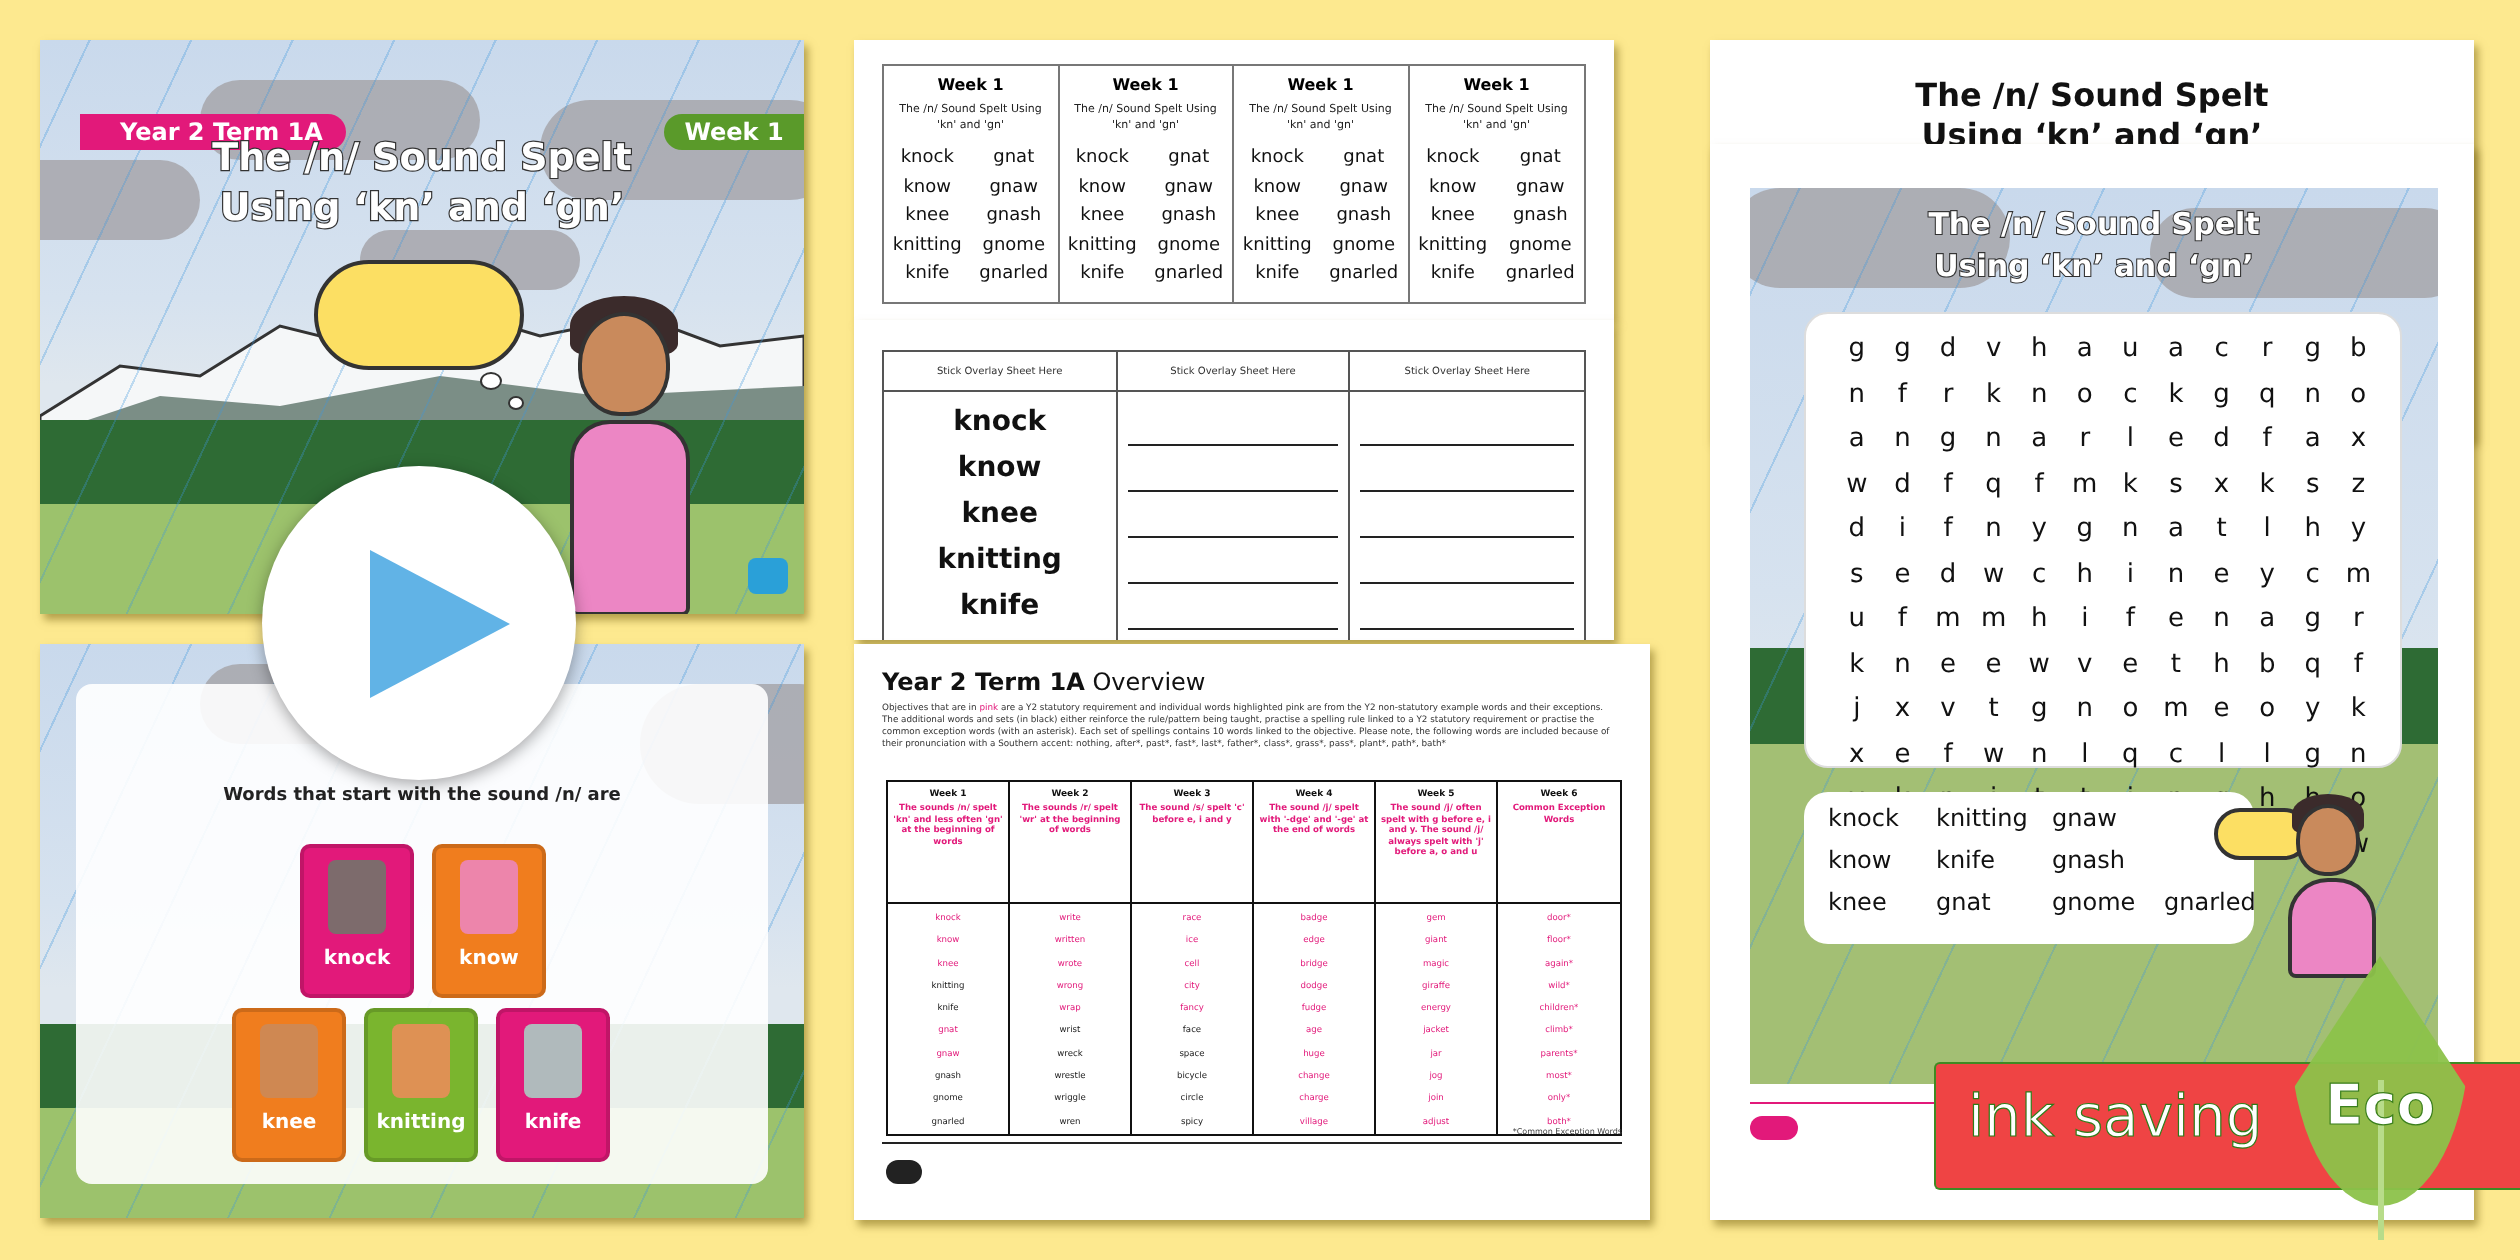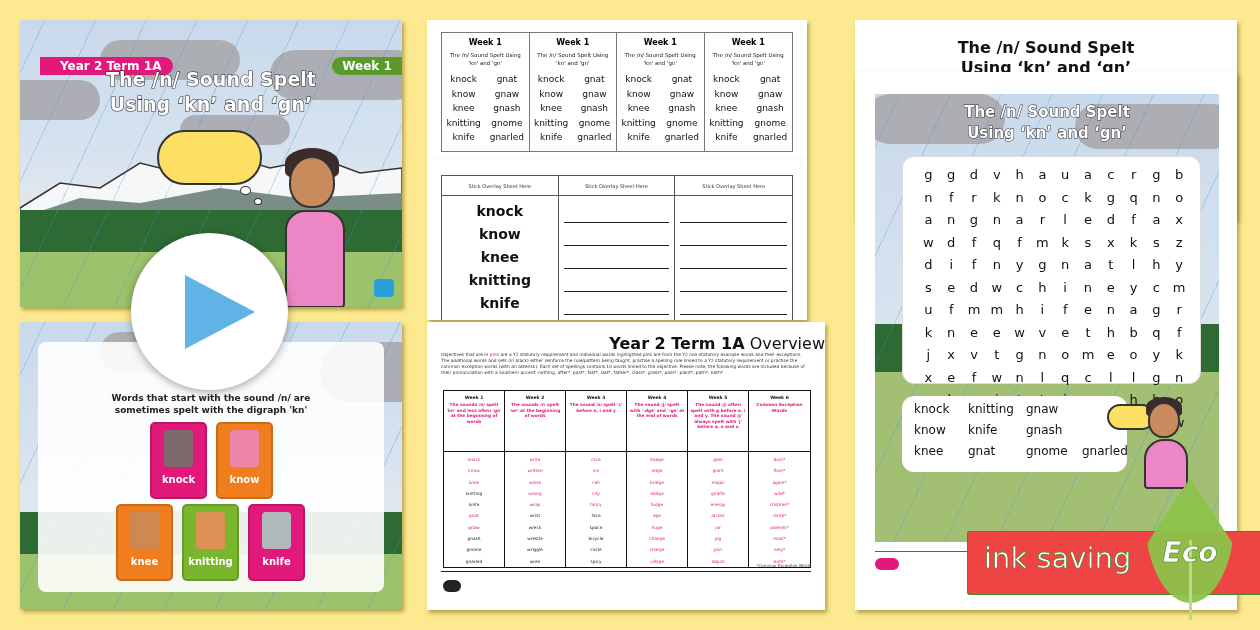--- a/index.html
+++ b/index.html
@@ -57,21 +57,21 @@
   
   .ovgrid { position: absolute; left: 14px; top: 15px; right: 14px; bottom: 0; display: grid; grid-template-columns: 1fr 1fr 1fr; border: 1px solid #555; border-bottom: none; }
   .ovcol { border-right: 1px solid #555; position: relative; }
   .ovcol:last-child { border-right: none; }
   .ovhead { height: 20px; border-bottom: 1px solid #555; font-size: 5px; text-align: center; line-height: 20px; color: #333; }
   .ovwords { text-align: center; font-size: 14px; font-weight: bold; line-height: 23px; padding-top: 4px; color: #111; }
   .ovline { height: 23px; border-bottom: 1px solid #222; margin: 0 5px; }
   .ovlines { padding-top: 4px; }
 
   
-  .ov-title { position: absolute; left: 14px; right: 0; top: 12px; text-align: right; font-size: 16px; color: #111; }
+  .ov-title { position: absolute; left: 14px; right: 0; top: 12px; text-align: left; font-size: 12px; color: #111; }
   .ov-title b { font-weight: bold; }
   .ov-intro { position: absolute; left: 14px; right: 14px; top: 30px; font-size: 4.4px; line-height: 6px; color: #333; }
   .ov-intro .pink { color: #e2197a; }
   .ovtable { position: absolute; left: 16px; right: 14px; top: 68px; border: 1px solid #111; display: grid; grid-template-columns: repeat(6, 1fr); }
   .ovtcol { border-right: 1px solid #111; }
   .ovtcol:last-child { border-right: none; }
   .ovth { height: 61px; border-bottom: 1px solid #111; text-align: center; padding: 4px 2px 0; }
   .ovth .n { font-size: 4.5px; font-weight: bold; color: #111; }
   .ovth .d { font-size: 4.3px; line-height: 5.6px; color: #e2197a; font-weight: bold; margin-top: 2px; }
   .ovtd { text-align: center; font-size: 4.3px; line-height: 11.3px; padding-top: 2px; }
@@ -89,21 +89,21 @@
   .ws-grid-box { position: absolute; left: 27px; top: 62px; width: 299px; height: 228px; background: #fff; border-radius: 12px; border: 1px solid #ddd; }
   .ws-grid { position: absolute; left: 14px; top: 10px; display: grid; grid-template-columns: repeat(12, 22.8px); grid-auto-rows: 22.5px; font-size: 13px; color: #111; text-align: center; }
   .ws-words-box { position: absolute; left: 27px; top: 302px; width: 225px; height: 76px; background: #fff; border-radius: 12px; }
   .ws-words { position: absolute; left: 12px; top: 6px; display: grid; grid-template-columns: 54px 55px 54px 60px; grid-auto-rows: 21px; font-size: 12px; color: #111; }
   .ws-footer-rule { position: absolute; left: 20px; right: 14px; bottom: 58px; border-top: 1px solid #e2197a; }
   .ws-logo { position: absolute; left: 20px; bottom: 40px; width: 24px; height: 12px; border-radius: 6px; background: #e2197a; }
 
   
   .eco-bar { position: absolute; left: 967px; top: 531px; width: 293px; height: 64px; background: #ef4444; border: 1px solid #3f8a22; border-right: none; border-radius: 3px 0 0 3px; z-index: 6; }
   .eco-bar .ink { position: absolute; left: 16px; top: 9px; font-size: 29px; color: #fff; -webkit-text-stroke: 0.6px #2f7c18; }
-  .leaf { position: absolute; left: 1145px; top: 478px; width: 90px; height: 125px; z-index: 7; font-style: italic; }
+  .leaf { position: absolute; left: 1145px; top: 478px; width: 90px; height: 125px; z-index: 7; }
   .leaf .shape { position: absolute; left: 0; top: 0; width: 90px; height: 125px; background: #8cc24a; border-radius: 50% 50% 50% 50% / 30% 30% 70% 70%; clip-path: polygon(50% 0, 100% 55%, 100% 100%, 0 100%, 0 55%); opacity: .95; }
   .leaf .stem { position: absolute; left: 44px; top: 62px; width: 3px; height: 80px; background: #b8dc8a; }
   .leaf .eco { position: absolute; left: 0; right: 0; top: 58px; text-align: center; color: #fff; font-weight: bold; font-size: 28px; -webkit-text-stroke: 0.6px #3a7f1c; }
 </style>
 </head>
 <body>
 
 <div class="slide" style="left:20px; top:20px; width:382px; height:287px;">
   <div class="scene">
     <div class="cloud" style="left:80px; top:20px; width:140px; height:40px;"></div>
@@ -143,21 +143,20 @@
   <div class="scene">
     <div class="cloud" style="left:80px; top:10px; width:140px; height:40px;"></div>
     <div class="cloud" style="left:300px; top:20px; width:110px; height:60px;"></div>
     <div class="trees" style="top:190px; height:45px;"></div>
     <div class="grass" style="height:55px;"></div>
     <div class="rain"></div>
   </div>
   <div class="panel" style="left:18px; top:20px; width:346px; height:250px;">
     <div class="panel-text" style="top:50px;">
       <div>Words that start with the sound /n/ are</div>
-      <div>sometimes spelt with the digraph 'kn'</div>
     </div>
     <div class="wcard" style="left:112px; top:80px; background:#e2197a;">
       <div class="pic" style="background:#6b7a6a;"></div>
       <div class="lbl">knock</div>
     </div>
     <div class="wcard" style="left:178px; top:80px; background:#f07d1e;">
       <div class="pic" style="background:#ec86c4;"></div>
       <div class="lbl">know</div>
     </div>
     <div class="wcard" style="left:78px; top:162px; background:#f07d1e;">

